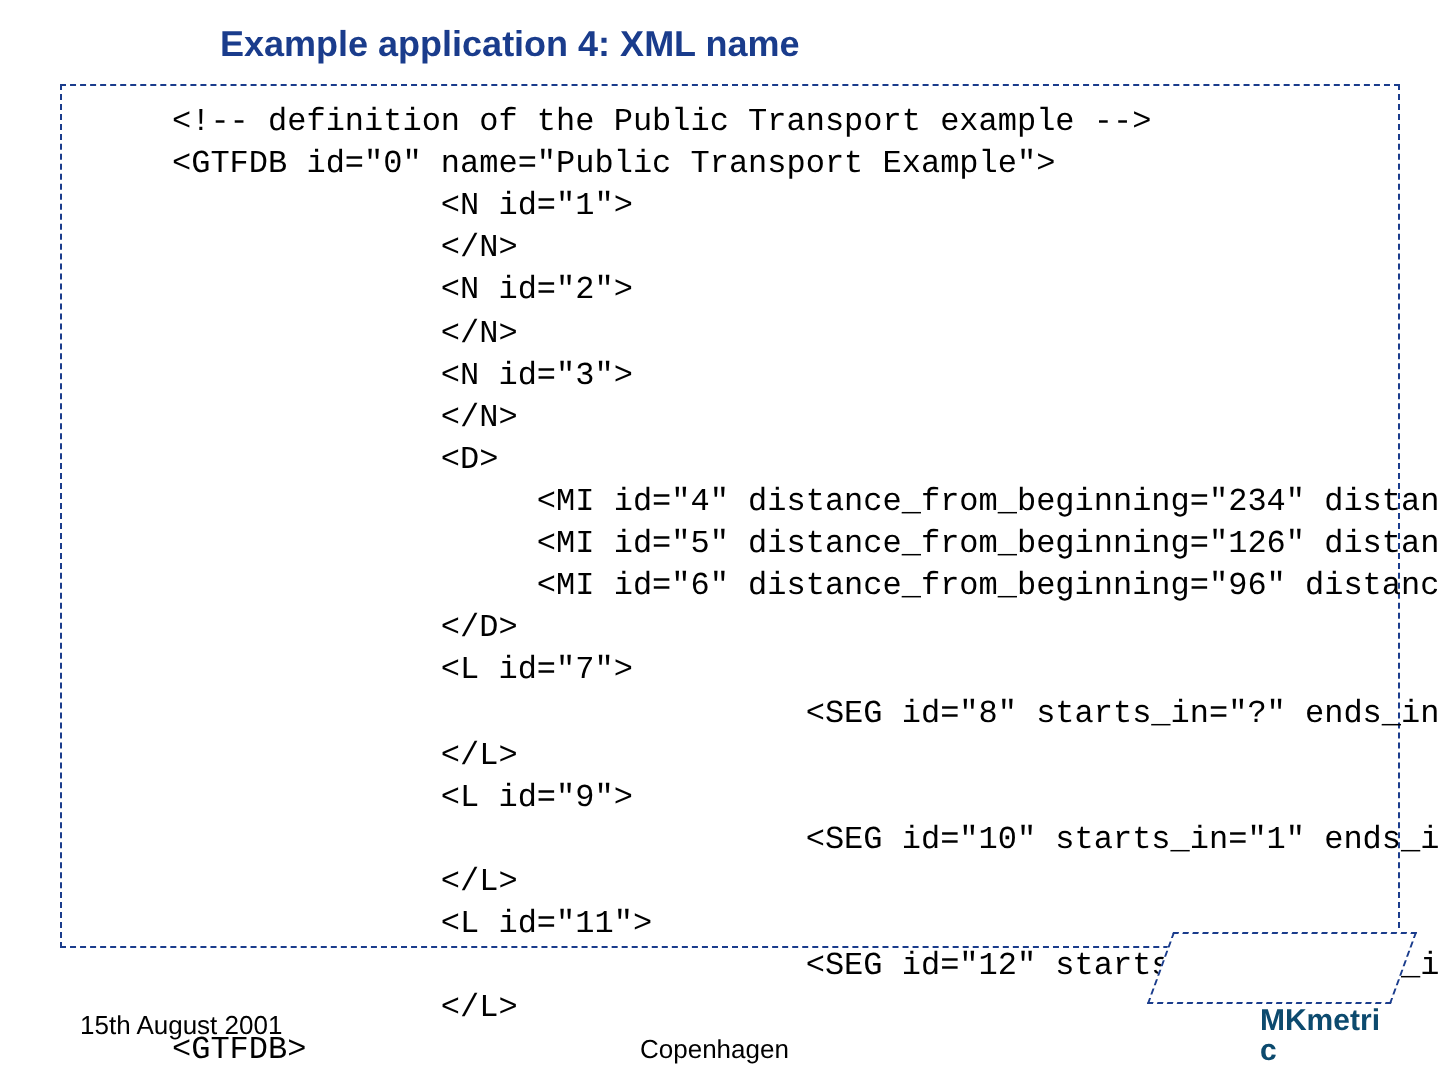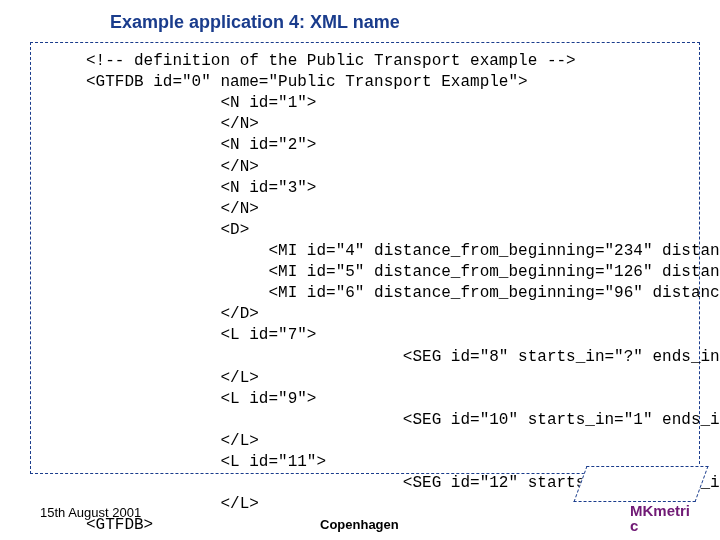--- a/index.html
+++ b/index.html
@@ -42,29 +42,29 @@
   .footer {
     position: absolute;
     bottom: 8px;
     left: 0;
     right: 0;
     font-family: Verdana, Arial, sans-serif;
     font-size: 13px;
     color: #000;
   }
   .footer .date { position: absolute; left: 40px; bottom: 12px; }
-  .footer .place { position: absolute; left: 320px; bottom: 0; font-weight: bold; }
+  .footer .place { position: absolute; left: 320px; bottom: 0; }
   .footer .brand {
     position: absolute;
     right: 30px;
     bottom: -2px;
     font-family: Verdana, Arial, sans-serif;
     font-size: 15px;
     font-weight: bold;
-    color: #701a75;
+    color: #0c4a6e;
     text-align: left;
     line-height: 1.05;
   }
   .brand-shape {
     position: absolute;
     right: 18px;
     bottom: 38px;
     width: 120px;
     height: 34px;
     border: 1.5px dashed #1a3c8c;

